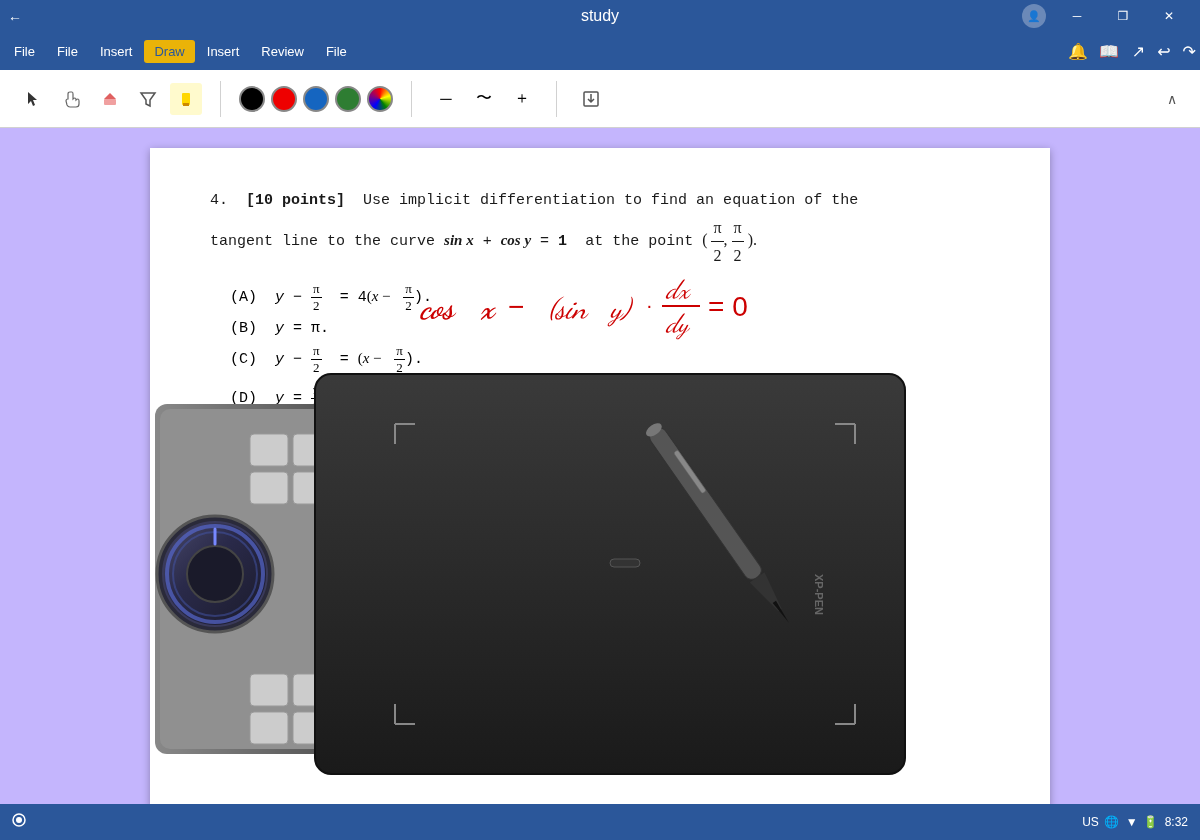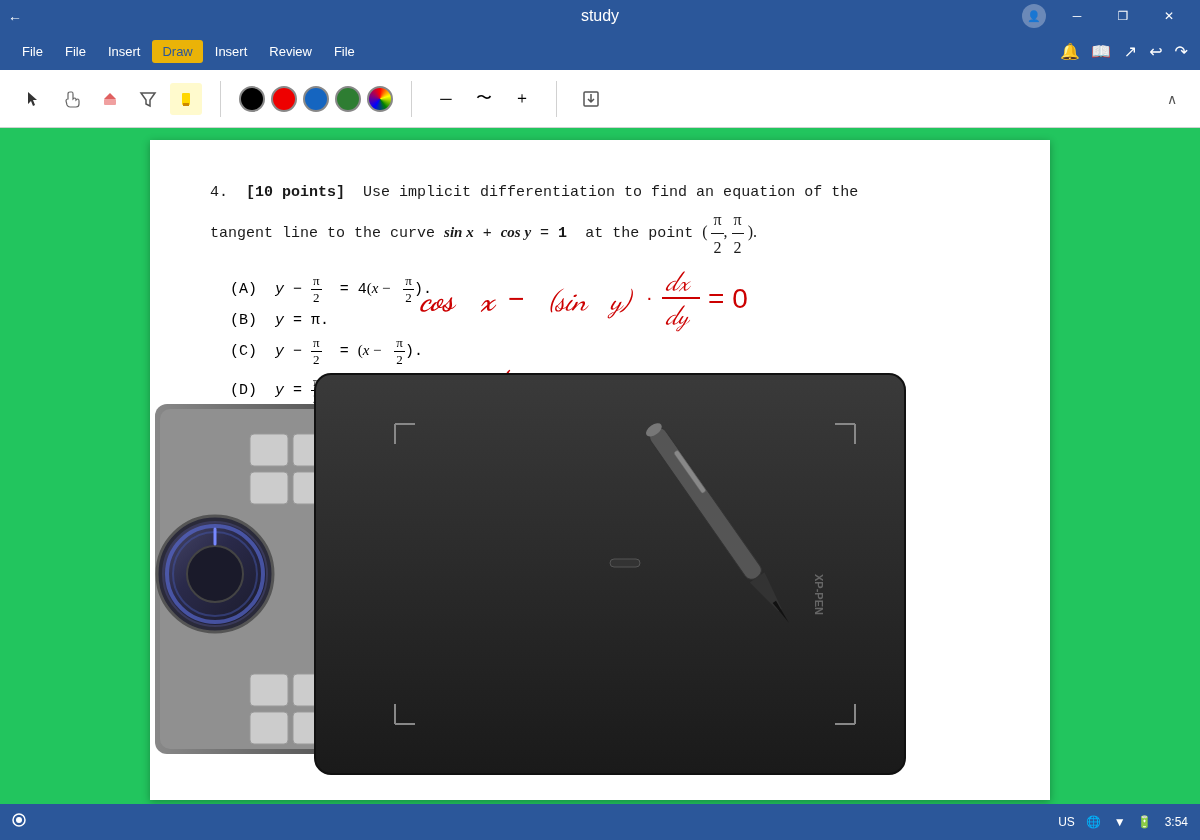--- a/index.html
+++ b/index.html
@@ -22,21 +22,21 @@
     .window-controls { display: flex; gap: 0; }
     .win-btn { width: 46px; height: 32px; display: flex; align-items: center; justify-content: center; font-size: 12px; cursor: pointer; color: white; }
     .user-icon { width: 24px; height: 24px; background: rgba(255,255,255,0.3); border-radius: 50%; display: flex; align-items: center; justify-content: center; font-size: 11px; }
 
     
     .menu-bar {
       height: 38px;
       background: #2b579a;
       display: flex;
       align-items: center;
-      padding: 0 12px;
+      padding: 0 4px;
       gap: 2px;
     }
     .menu-item {
       padding: 4px 10px;
       font-size: 13px;
       color: white;
       cursor: pointer;
       border-radius: 3px;
     }
     .menu-item.active {
@@ -76,24 +76,24 @@
       border: 2px solid #ccc;
     }
     .toolbar-right { margin-left: auto; }
     .collapse-btn { font-size: 14px; cursor: pointer; color: #555; }
 
     
     .doc-area {
       position: absolute;
       top: 128px;
       left: 0; right: 0; bottom: 36px;
-      background: #22c55e;
+      background: #c4b5fd;
       display: flex;
       justify-content: center;
-      padding: 12px;
+      padding: 20px;
       overflow-y: auto;
     }
     .document {
       width: 900px;
       background: white;
       min-height: 660px;
       box-shadow: 0 2px 8px rgba(0,0,0,0.3);
       padding: 40px 60px;
       position: relative;
     }
@@ -117,21 +117,21 @@
       position: absolute;
       bottom: 0; left: 0; right: 0;
       height: 36px;
       background: #2b579a;
       display: flex;
       align-items: center;
       padding: 0 12px;
       gap: 16px;
     }
     .status-item { font-size: 12px; color: white; display: flex; align-items: center; gap: 4px; }
-    .status-right { margin-left: auto; display: flex; align-items: center; gap: 12px; }
+    .status-right { margin-left: auto; display: flex; align-items: center; gap: 6px; }
 
     
     .math-expr { font-family: 'Times New Roman', serif; }
 
     .fraction {
       display: inline-flex;
       flex-direction: column;
       align-items: center;
       vertical-align: middle;
       font-family: 'Times New Roman', serif;
@@ -428,15 +428,15 @@
     <svg width="14" height="14" viewBox="0 0 14 14">
         <circle cx="7" cy="7" r="6" fill="none" stroke="white" stroke-width="1.5"></circle>
         <circle cx="7" cy="7" r="3" fill="white"></circle>
       </svg>
   </span>
   <div class="status-right">
     <span class="status-item">US</span>
     <span class="status-item">🌐</span>
     <span class="status-item">▼</span>
     <span class="status-item">🔋</span>
-    <span class="status-item">3:54</span>
+    <span class="status-item">8:32</span>
   </div>
 </div>
 
 </body></html>

